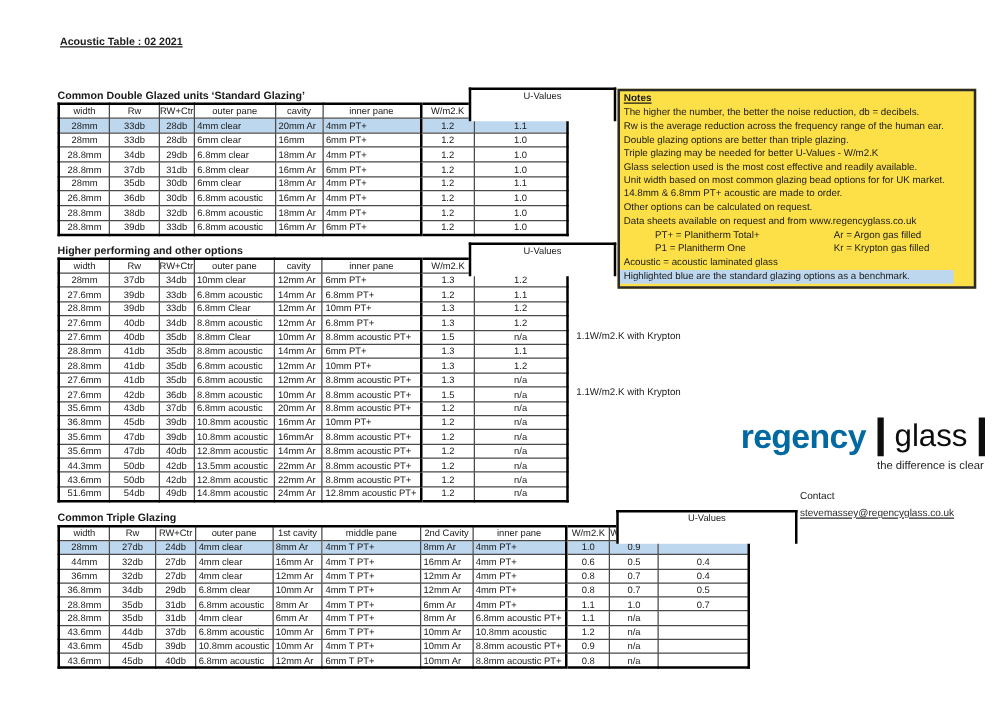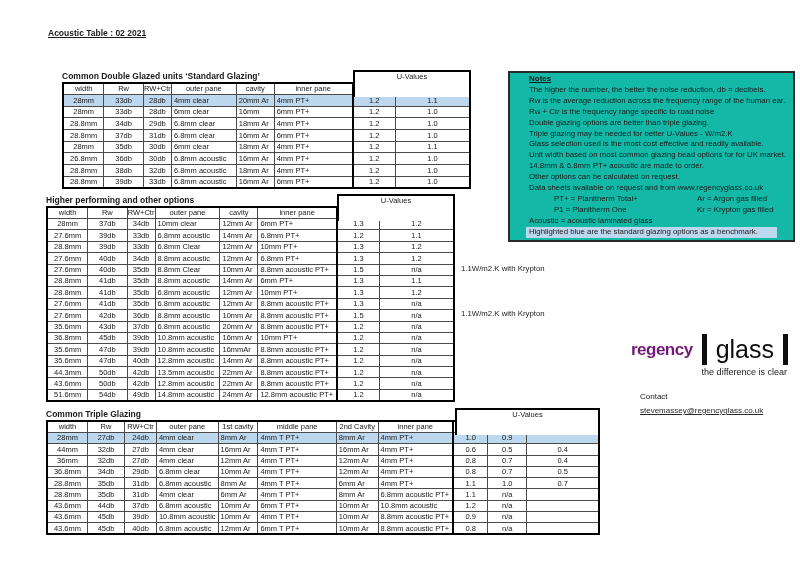--- a/index.html
+++ b/index.html
@@ -2,60 +2,60 @@
 <html><head>
 <meta charset="utf-8">
 <style>
   html,body{margin:0;padding:0;}
   body{width:800px;height:574px;background:#fff;font-family:"Liberation Sans",sans-serif;position:relative;overflow:hidden;color:#1a1a1a;}
   .title{position:absolute;left:48px;top:28px;font-size:8.5px;font-weight:bold;text-decoration:underline;white-space:nowrap;}
 
   .block{position:absolute;}
   .label-row{position:relative;height:12px;}
   .section-label{position:absolute;left:0;bottom:1px;font-size:8.5px;font-weight:bold;white-space:nowrap;}
-  .uv-box{position:absolute;top:0;height:27px;border:2px solid #000;border-bottom:none;box-sizing:border-box;text-align:center;font-size:7.5px;line-height:9px;background:#fff;}
+  .uv-box{position:absolute;top:0;height:27px;border:2px solid #000;border-bottom:none;box-sizing:border-box;text-align:center;font-size:7.5px;line-height:9px;background:#fff;margin-left:38px;}
 
   table.t{border-collapse:collapse;table-layout:fixed;border:2px solid #000;background:#fff;}
   .t th,.t td{border:1px solid #4a4a4a;font-size:7.5px;font-weight:normal;padding:0 2px;white-space:nowrap;overflow:hidden;box-sizing:border-box;line-height:1;}
   .t th{text-align:center;height:11.5px;padding:0;}
   .t1 td{height:11.7px;}
   .t2 td{height:11.4px;}
   .t3 td{height:11.3px;}
   .t td.c{text-align:center;padding:0;}
   .t td.l{text-align:left;}
   .t .uvb{border-left:2px solid #000;}
   .t tr.hl td{background:#BDD7EE;}
 
-  .notes{position:absolute;left:508px;top:71px;width:287px;border:2px solid #2a2a2a;box-sizing:border-box;padding:1px 0 2px 19px;background:#14b8a6;}
+  .notes{position:absolute;left:494px;top:71px;width:287px;border:2px solid #2a2a2a;box-sizing:border-box;padding:1px 0 2px 3px;background:#fde047;}
   .notes-title{font-size:8px;font-weight:bold;text-decoration:underline;line-height:10.9px;}
   .note-line{font-size:7.8px;line-height:10.9px;display:flex;white-space:nowrap;}
   .note-col1{flex:0 0 143px;margin-left:25px;}
   .note-hl{background:#BDD7EE;margin-left:-3px;padding-left:3px;margin-right:16px;}
 
   .annot{position:absolute;left:461px;font-size:7.8px;line-height:11.4px;white-space:nowrap;}
   .annot-1{top:263px;}
   .annot-2{top:308px;}
 
   .logo{position:absolute;left:553px;top:334px;width:235px;}
   .logo-row{display:flex;align-items:center;justify-content:flex-end;}
-  .brand-l{font-size:17px;font-weight:bold;letter-spacing:-0.5px;color:#701a75;}
+  .brand-l{font-size:27px;font-weight:bold;letter-spacing:-0.5px;color:#0369a1;}
   .brand-r{font-size:25px;font-weight:normal;color:#0d0d0d;}
   .logo-bar{display:inline-block;width:5px;height:31px;background:#0d0d0d;margin:0 9px;}
   .logo-bar.end{margin-right:0;}
   .tagline{text-align:right;font-size:9px;color:#222;margin-top:2px;padding-right:1px;}
 
   .contact{position:absolute;left:640px;top:392px;font-size:8px;}
   .contact .email{display:block;margin-top:5px;text-decoration:underline;color:#2a2a2a;cursor:pointer;}
 </style>
 </head>
 <body>
 
 <div class="title">Acoustic Table : 02 2021</div>
 
-<div class="block" style="left:62px;top:70px;width:409px;">
+<div class="block" style="left:46px;top:70px;width:409px;">
   <div class="label-row">
     <span class="section-label">Common Double Glazed units ‘Standard Glazing’</span>
     <div class="uv-box" style="left:291px;width:118px;">U-Values</div>
   </div>
   <table class="t t1">
       <colgroup>
         <col style="width: 41px;">
         <col style="width: 40px;">
         <col style="width: 28px;">
         <col style="width: 65px;">
@@ -162,23 +162,20 @@
 </div>
 
 <div class="notes">
   <div class="notes-title">Notes</div>
   <div id="notes-lines">
       <div class="note-line">
         <span>The higher the number, the better the noise reduction, db = decibels.</span>
       </div>
       <div class="note-line">
         <span>Rw is the average reduction across the frequency range of the human ear.</span>
-      </div>
-      <div class="note-line">
-        <span>Rw + Ctr is the frequency range specific to road noise</span>
       </div>
       <div class="note-line">
         <span>Double glazing options are better than triple glazing.</span>
       </div>
       <div class="note-line">
         <span>Triple glazing may be needed for better U-Values - W/m2.K</span>
       </div>
       <div class="note-line">
         <span>Glass selection used is the most cost effective and readily available.</span>
       </div>

